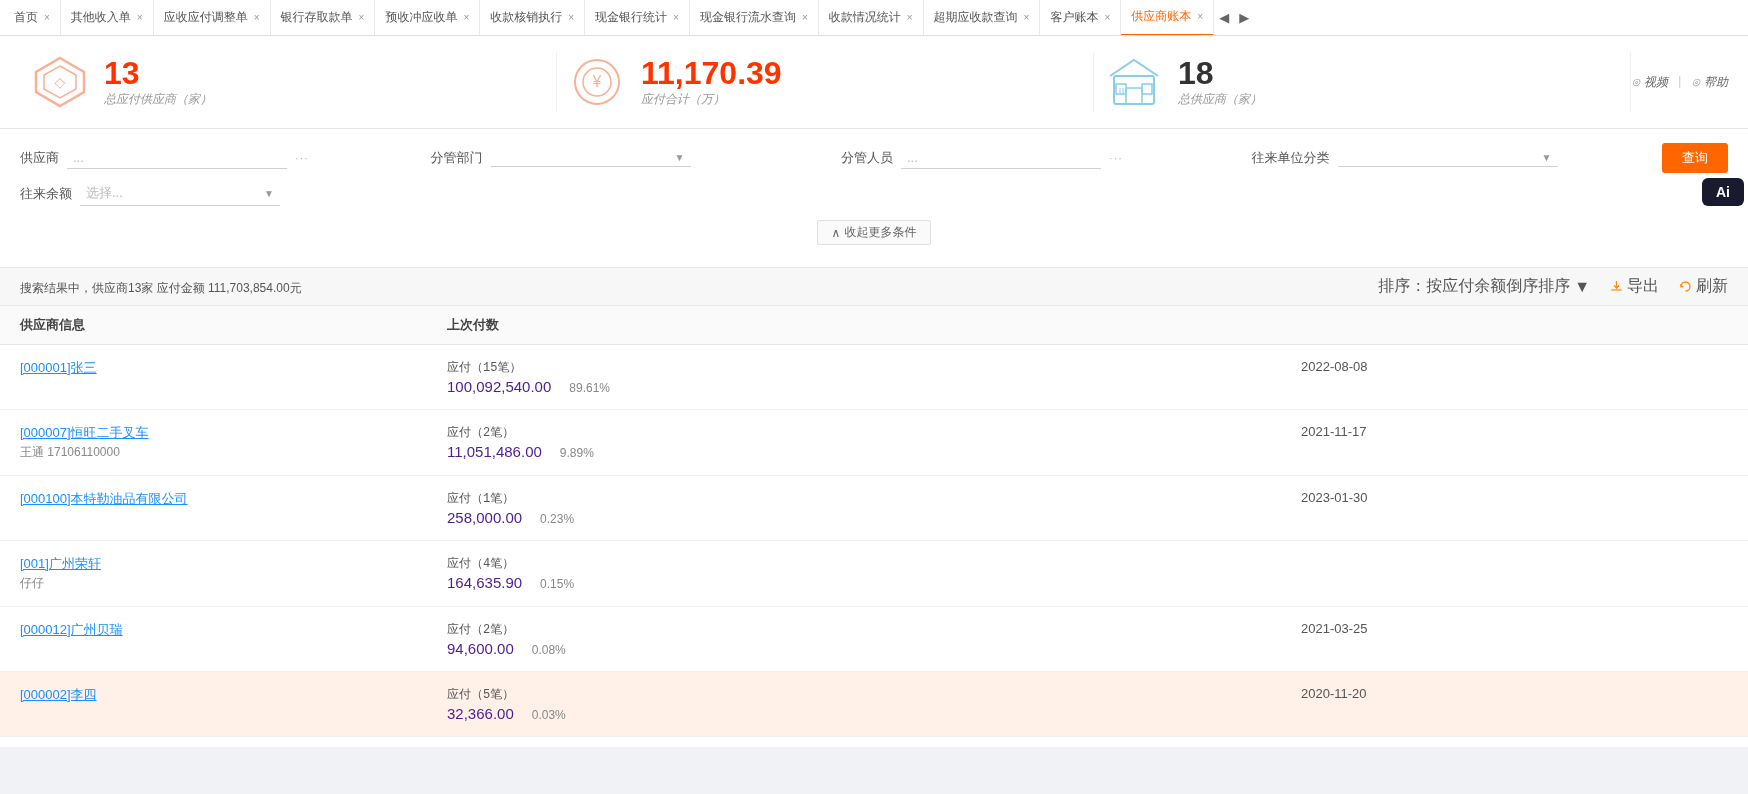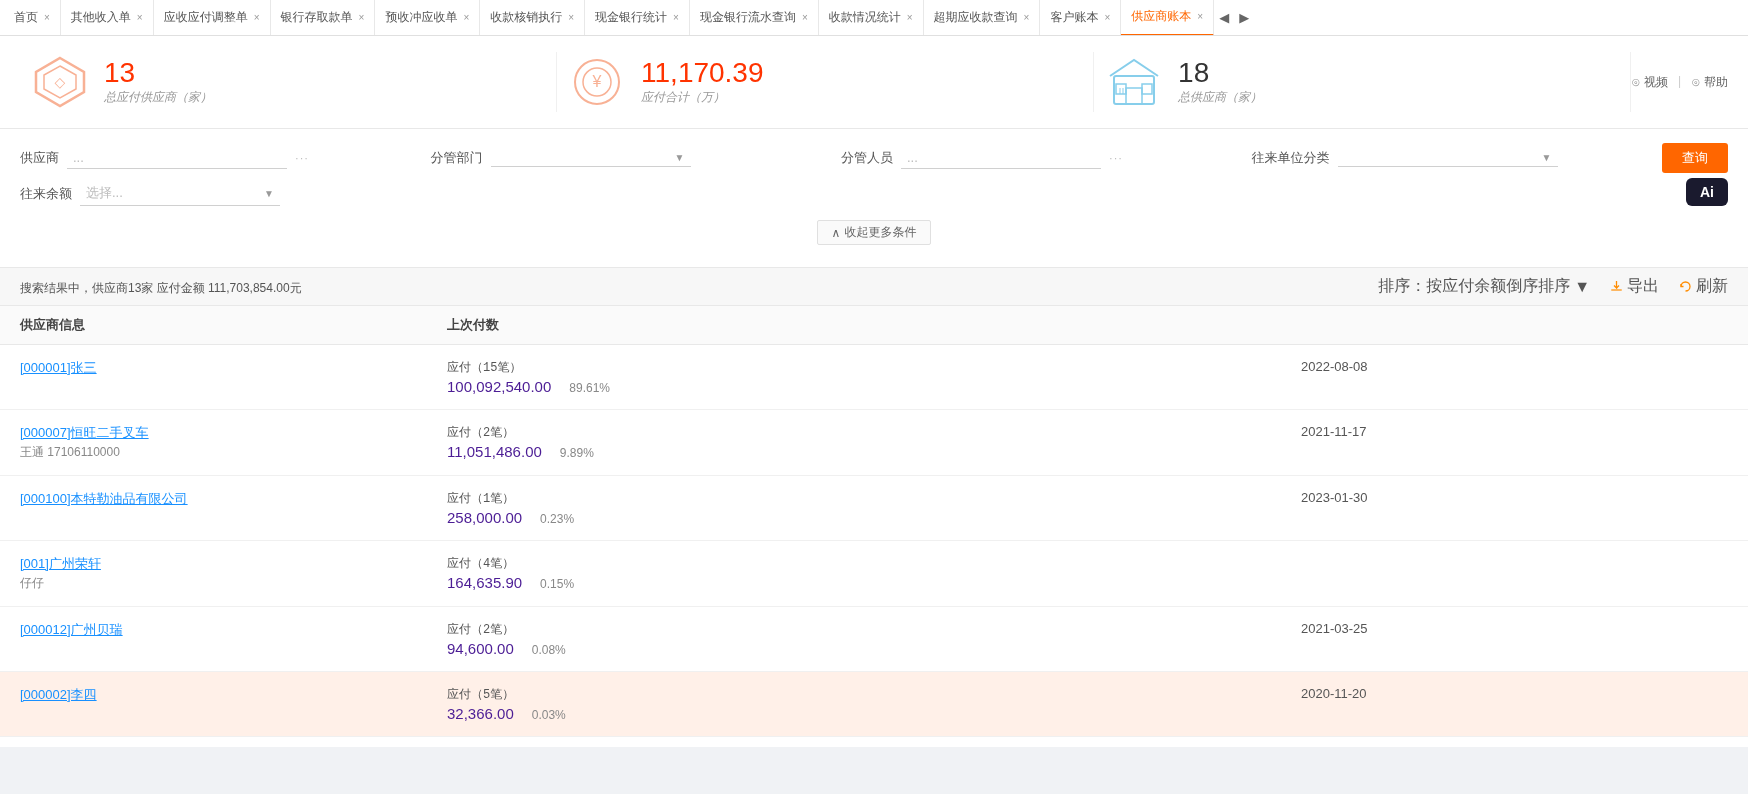--- a/index.html
+++ b/index.html
@@ -50,40 +50,40 @@
     .card-icon {
       width: 60px;
       height: 60px;
       margin-right: 14px;
       flex-shrink: 0;
       display: flex;
       align-items: center;
       justify-content: center;
     }
     .card-content .card-number {
-      font-size: 28px;
-      font-weight: normal;
+      font-size: 32px;
+      font-weight: bold;
       color: #ff3300;
       line-height: 1.1;
     }
     .card-content .card-label {
       font-size: 12px;
       color: #999;
       font-style: italic;
     }
     .summary-actions {
       display: flex;
       flex-direction: column;
       align-items: flex-end;
       margin-left: auto;
       font-size: 12px;
       color: #666;
       gap: 4px;
     }
-    .summary-actions span { cursor: pointer; }
+    .summary-actions span { cursor: pointer; font-style: italic; }
 
     
     .filter-area {
       background: #fff;
       padding: 14px 20px 20px;
       border-bottom: 1px solid #e8e8e8;
     }
     .filter-row {
       display: flex;
       align-items: center;
@@ -349,21 +349,21 @@
       <span>
         <span style="color:#999;">⊙</span> <span>视频</span>
       </span>
       <span style="color:#ccc;">|</span>
       <span>
         <span style="color:#999;">⊙</span> <span>帮助</span>
       </span>
     </div>
   </div>
 
-  <div style="position:fixed;right:20px;top:178px;background:#1a1a2e;color:#fff;border-radius:6px;padding:6px 14px;font-size:14px;font-weight:bold;cursor:pointer;z-index:100;">Ai</div>
+  <div style="position:fixed;right:4px;top:178px;background:#1a1a2e;color:#fff;border-radius:6px;padding:6px 14px;font-size:14px;font-weight:bold;cursor:pointer;z-index:100;">Ai</div>
 </div>
 
 <div class="filter-area">
   <div class="filter-row">
     <div class="filter-item">
       <label>供应商</label>
       <input class="filter-input" type="text" style="max-width: 220px;" placeholder="...">
       <span class="dots-placeholder">···</span>
     </div>
     <div class="filter-item">

